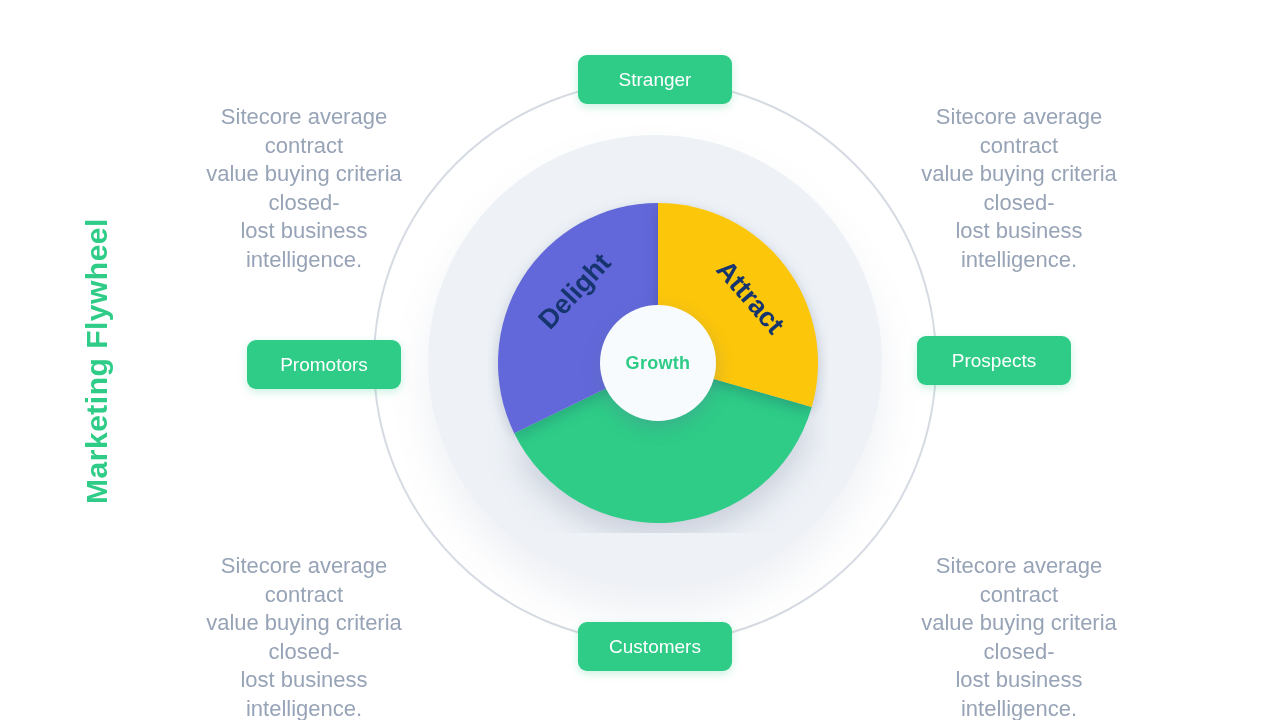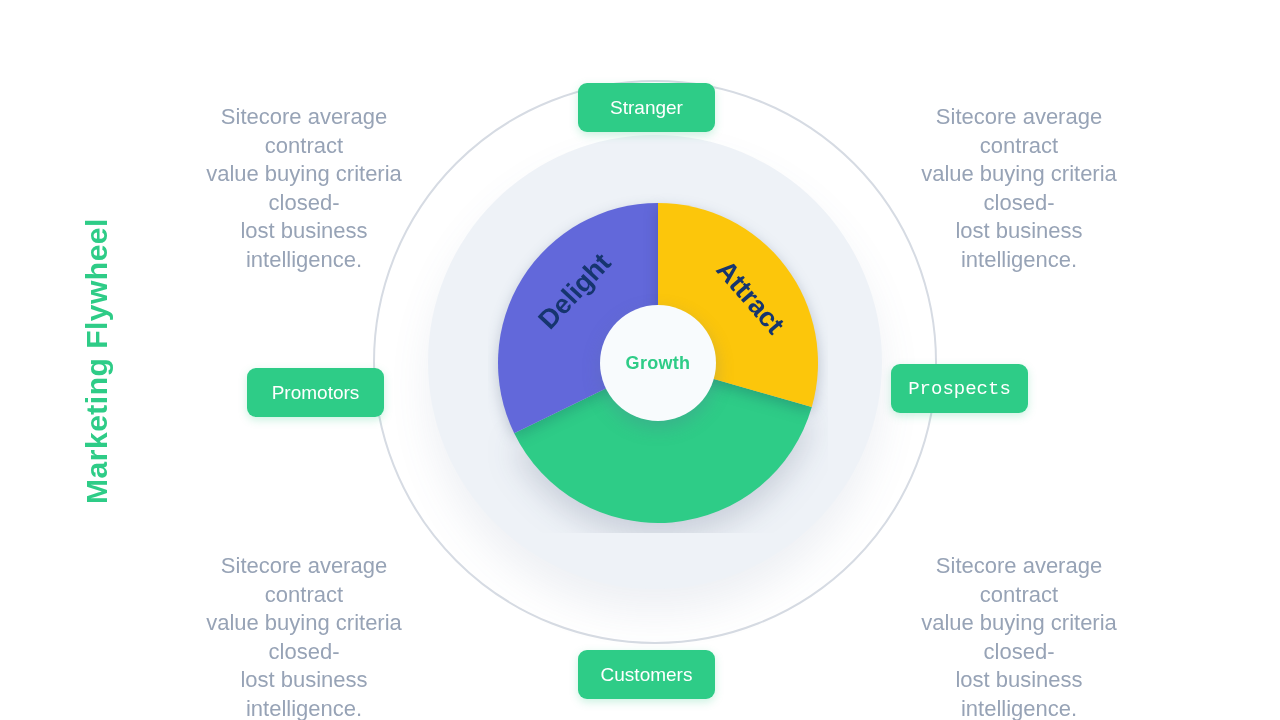--- a/index.html
+++ b/index.html
@@ -57,29 +57,28 @@
   .hub{
     position:absolute;left:600px;top:305px;width:116px;height:116px;
     background:var(--hub-fill);border-radius:50%;
     box-shadow:0 7px 18px rgba(90,110,150,0.28);
     display:flex;align-items:center;justify-content:center;
   }
   .hub-label{color:var(--accent-green);font-weight:bold;font-size:18px;letter-spacing:0.3px;}
 
   
   .stage-btn{
-    position:absolute;width:137px;height:49px;border:none;cursor:pointer;
+    position:absolute;width:154px;height:49px;border:none;cursor:pointer;
     background:var(--accent-green);border-radius:9px;color:#ffffff;
     font-family:"Liberation Sans", sans-serif;font-size:19px;font-weight:normal;
     display:flex;align-items:center;justify-content:center;
     box-shadow:0 3px 8px rgba(46,204,135,0.25);
-    margin-top:28px;
   }
   .pos-top{left:578px;top:55px;}
-  .pos-right{left:891px;top:336px;font-family:Liberation Mono, monospace;}
+  .pos-right{left:917px;top:336px;}
   .pos-bottom{left:578px;top:622px;}
   .pos-left{left:247px;top:340px;}
 
   
   .note{
     position:absolute;width:232px;text-align:center;
     color:var(--note-gray);font-size:22px;line-height:28.5px;
   }
   .note.tl{left:188px;top:103px;}
   .note.tr{left:903px;top:103px;}

